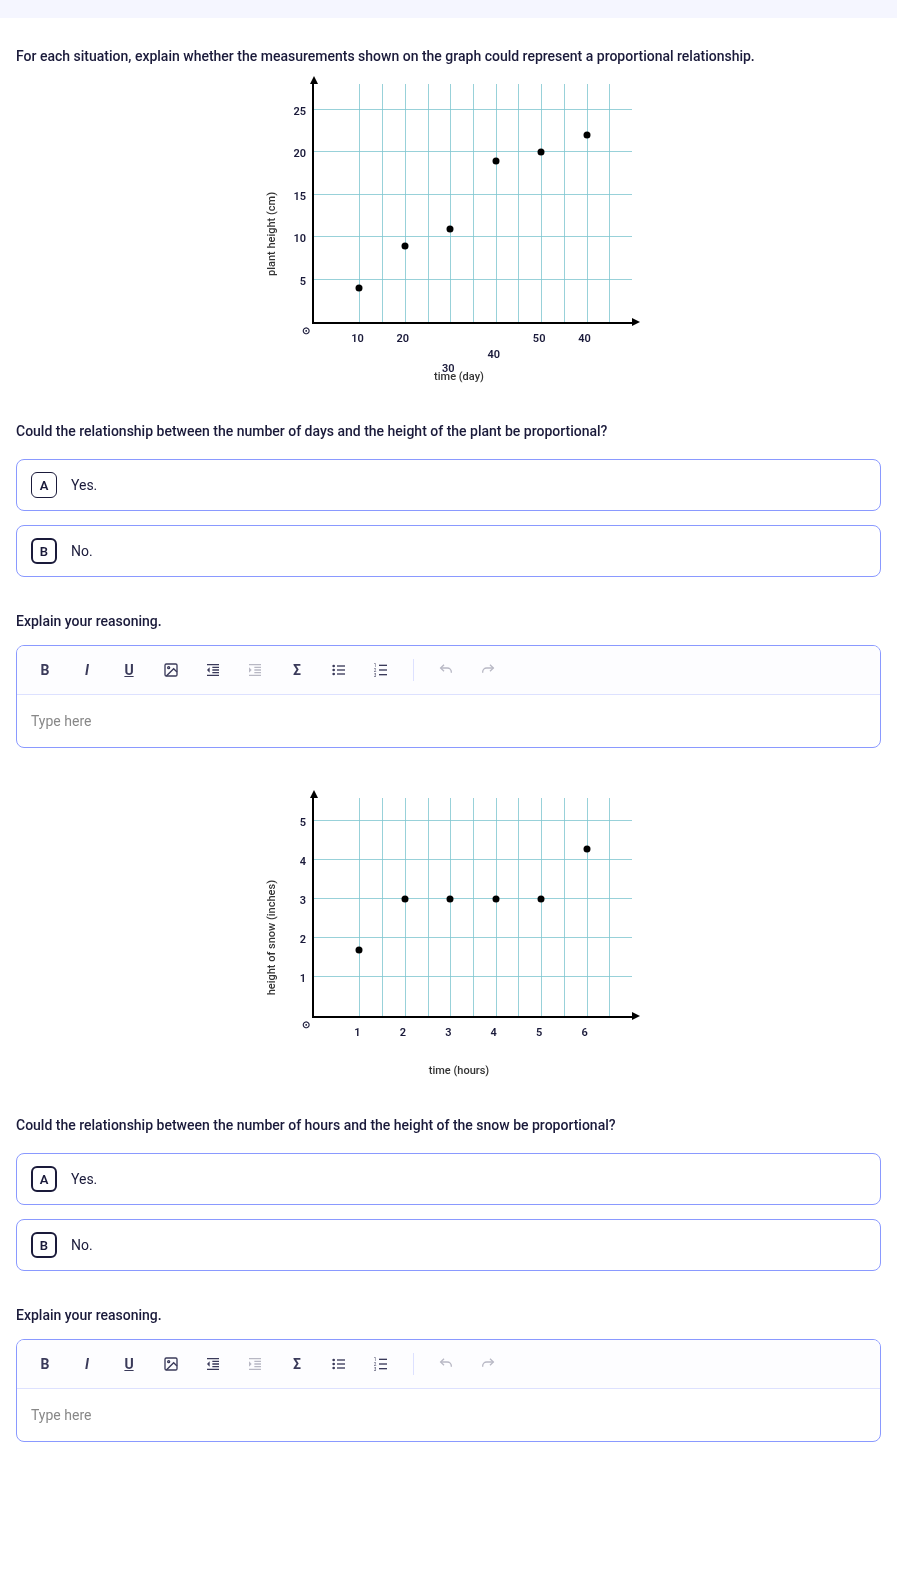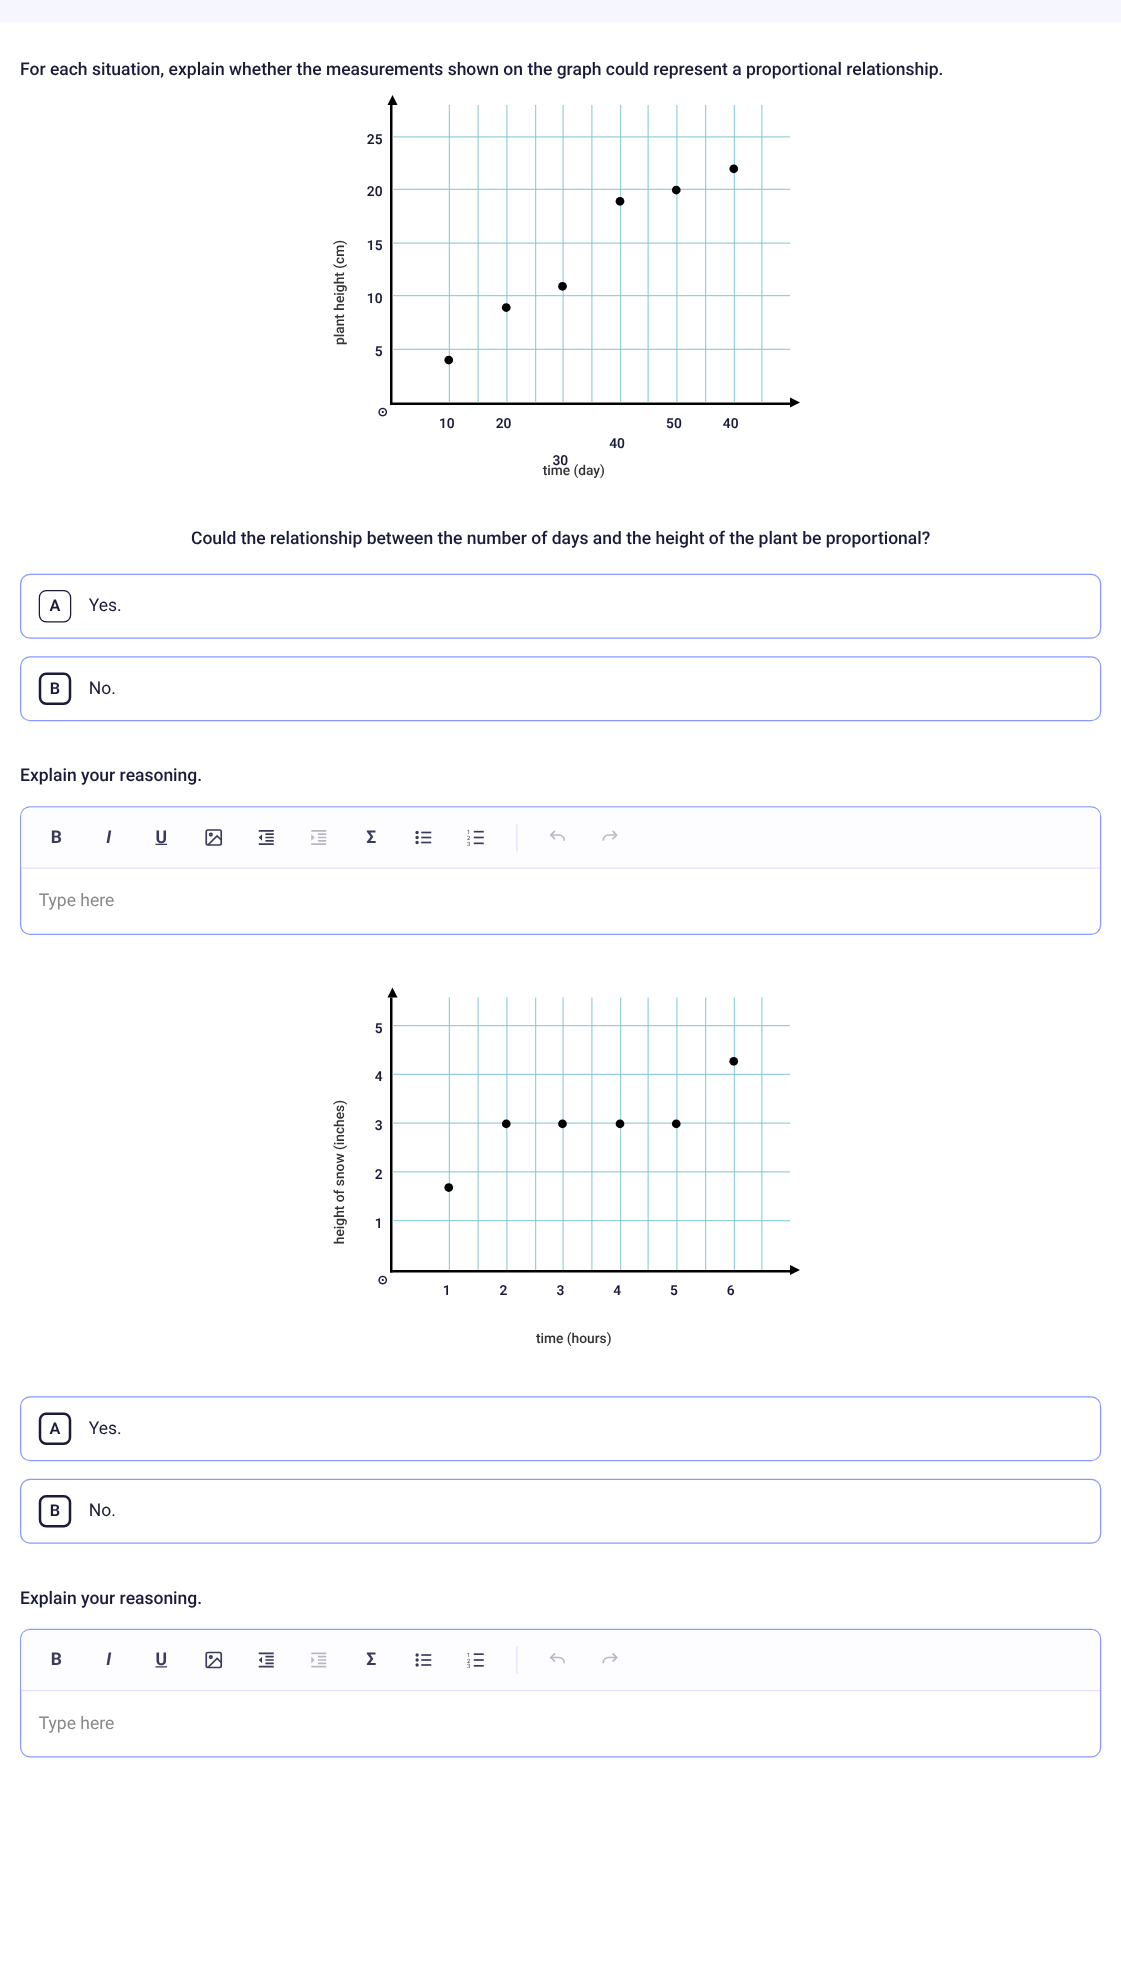--- a/index.html
+++ b/index.html
@@ -18,21 +18,21 @@
 .plot { position: relative; border-left: 2px solid #000; border-bottom: 2px solid #000; background: #fff; }
 .plot::after { content: ""; position: absolute; right: -8px; bottom: -4px; border-left: 8px solid #000; border-top: 4px solid transparent; border-bottom: 4px solid transparent; }
 .plot::before { content: ""; position: absolute; left: -4px; top: -8px; border-bottom: 8px solid #000; border-left: 4px solid transparent; border-right: 4px solid transparent; }
 .gv { position: absolute; top: 0; bottom: 0; width: 1px; background: #7ec5cf; opacity: .8; }
 .gh { position: absolute; left: 0; right: 0; height: 1px; background: #7ec5cf; opacity: .8; }
 .pt { position: absolute; width: 7px; height: 7px; border-radius: 50%; background: #000; transform: translate(-50%, 50%); }
 .xticks { display: flex; position: relative; font-size: 11px; font-weight: 600; margin-left: 26px; }
 .xticks div { position: absolute; transform: translateX(-50%); }
 .xlabel { font-size: 11px; color: #333; font-weight: 500; margin-top: 16px; }
 .origin { position: absolute; left: -12px; bottom: -14px; font-size: 10px; font-weight: 600; }
-.qprompt { font-size: 14px; font-weight: 500; margin-bottom: 20px; text-align: center; }
+.qprompt { font-size: 14px; font-weight: 500; margin-bottom: 20px; }
 .choice { display: flex; align-items: center; gap: 14px; border: 1px solid #8a99ff; border-radius: 8px; padding: 12px 14px; margin-bottom: 14px; cursor: pointer; }
 .choice .letter { width: 26px; height: 26px; border: 1px solid #1a1a3a; border-radius: 6px; display: flex; align-items: center; justify-content: center; font-size: 13px; font-weight: 600; }
 .choice.selected .letter { border-width: 2px; }
 .choice .lab { font-size: 14px; font-weight: 400; }
 .explain { font-size: 14px; font-weight: 500; margin: 36px 0 16px; }
 .editor { border: 1px solid #8a99ff; border-radius: 8px; overflow: hidden; margin-bottom: 50px; }
 .toolbar { display: flex; align-items: center; gap: 14px; padding: 10px 14px; border-bottom: 1px solid #dde1ff; background: #fdfdff; }
 .tbtn { width: 28px; height: 28px; display: flex; align-items: center; justify-content: center; color: #3a3a5a; cursor: pointer; font-size: 14px; }
 .tbtn.dim { opacity: .35; }
 .tsep { width: 1px; height: 22px; background: #dde1ff; margin: 0 4px; }
@@ -228,20 +228,21 @@
             <div style="left: 136.286px;">3</div>
             <div style="left: 181.714px;">4</div>
             <div style="left: 227.143px;">5</div>
             <div style="left: 272.571px;">6</div>
           </div>
         <div class="xlabel">time (hours)</div>
       </div>
     </div>
   </div>
 
+  <p class="qprompt">Could the relationship between the number of hours and the height of the snow be proportional?</p>
 
   <div class="choice selected">
     <div class="letter">A</div>
     <div class="lab">Yes.</div>
   </div>
   <div class="choice selected">
     <div class="letter">B</div>
     <div class="lab">No.</div>
   </div>
 

